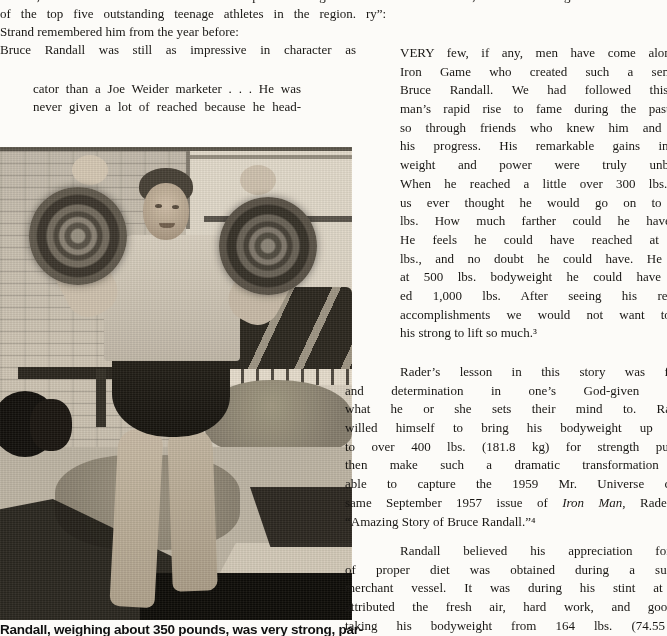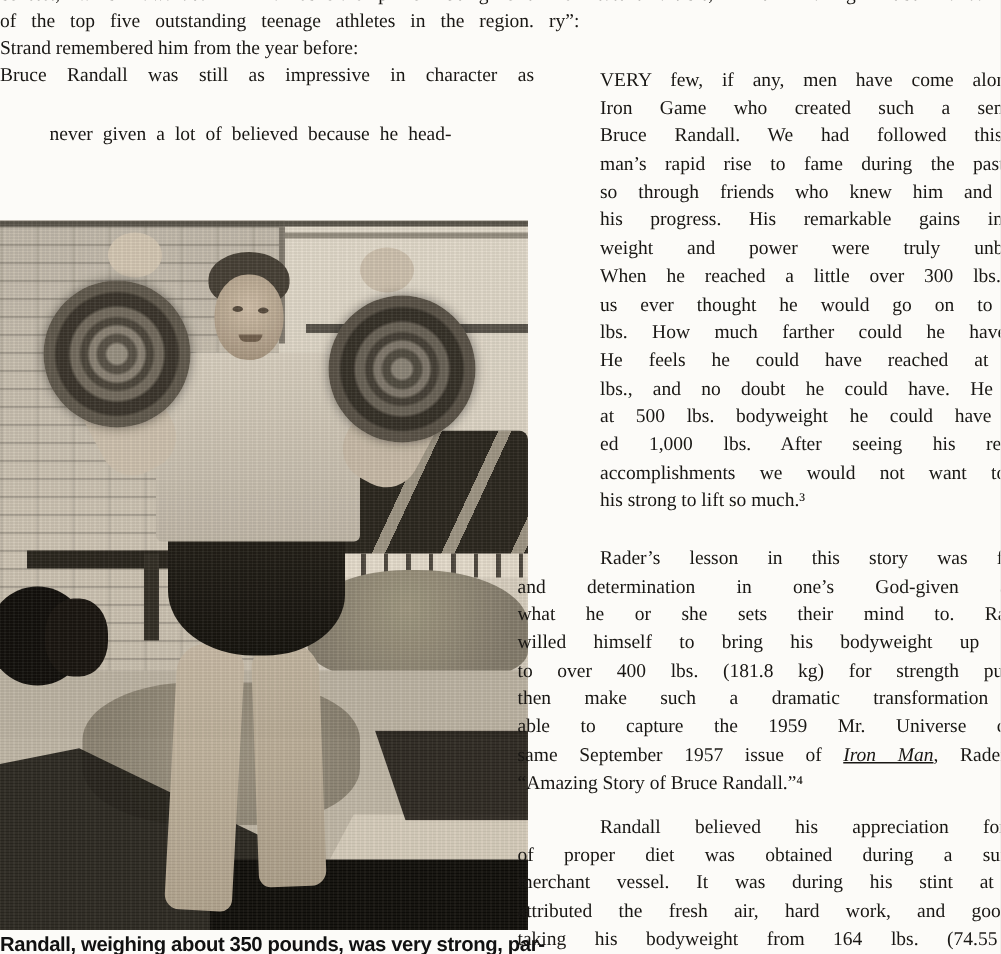--- a/index.html
+++ b/index.html
@@ -77,38 +77,39 @@
   .mouth{left:159px;top:76px;width:16px;height:5px;border-radius:0 0 8px 8px;background:#6e5d4c;}
   .plate{border-radius:50%;box-shadow:0 0 8px rgba(0,0,0,.45);
     background:radial-gradient(circle,#8f8a80 0 9%,#555047 12% 18%,#837d73 21% 26%,
       #4a453c 29% 34%,#6d675d 37% 44%,#3a352d 47% 58%,#5d574d 61% 71%,#2e2a23 74% 100%);}
   .plateL{left:29px;top:40px;width:98px;height:98px;}
   .plateR{left:219px;top:50px;width:98px;height:98px;filter:brightness(.92);}
   .grain{left:0;top:0;width:352px;height:473px;pointer-events:none;
     background-image:
       repeating-linear-gradient(0deg,rgba(255,255,255,.04) 0 1px,rgba(0,0,0,.04) 1px 2px),
       repeating-linear-gradient(90deg,rgba(255,255,255,.03) 0 1px,rgba(0,0,0,.03) 1px 3px);}
-  i{font-style:italic;text-decoration:underline;}
+  i{font-style:italic;}
 </style>
 </head>
 <body>
 
 <div class="page">
 
   <div class="abs lc-top lh18"></div>
   <div class="abs lc-top lh18" style="top:5px">
       <div class="tl"><span>of the top five outstanding teenage athletes in the region.</span></div>
       <div class="tl nj"><span>Strand remembered him from the year before:</span></div>
       <div class="tl"><span>Bruce Randall was still as impressive in character as</span></div>
     </div>
   <div class="abs lc-top lh18">
       <div class="tl"><span>contest, which awarded him a scholarship for being one</span></div>
     </div>
   <div class="abs lc-quote lh18">
-      <div class="tl"><span>never given a lot of believed because he head-</span></div>
+      <div class="tl"><span>cator than a Joe Weider marketer . . . He was</span></div>
+      <div class="tl"><span>never given a lot of reached because he head-</span></div>
     </div>
 
   <div class="abs photo" aria-label="Bruce Randall pressing two large globe dumbbells outdoors in tank top and trunks">
     <div class="abs brick"></div>
     <div class="abs wallR"></div>
     <div class="abs frameV"></div>
     <div class="abs beamTop"></div>
     <div class="abs rail"></div>
     <div class="abs trailer"></div>
     <div class="abs fence"></div>

